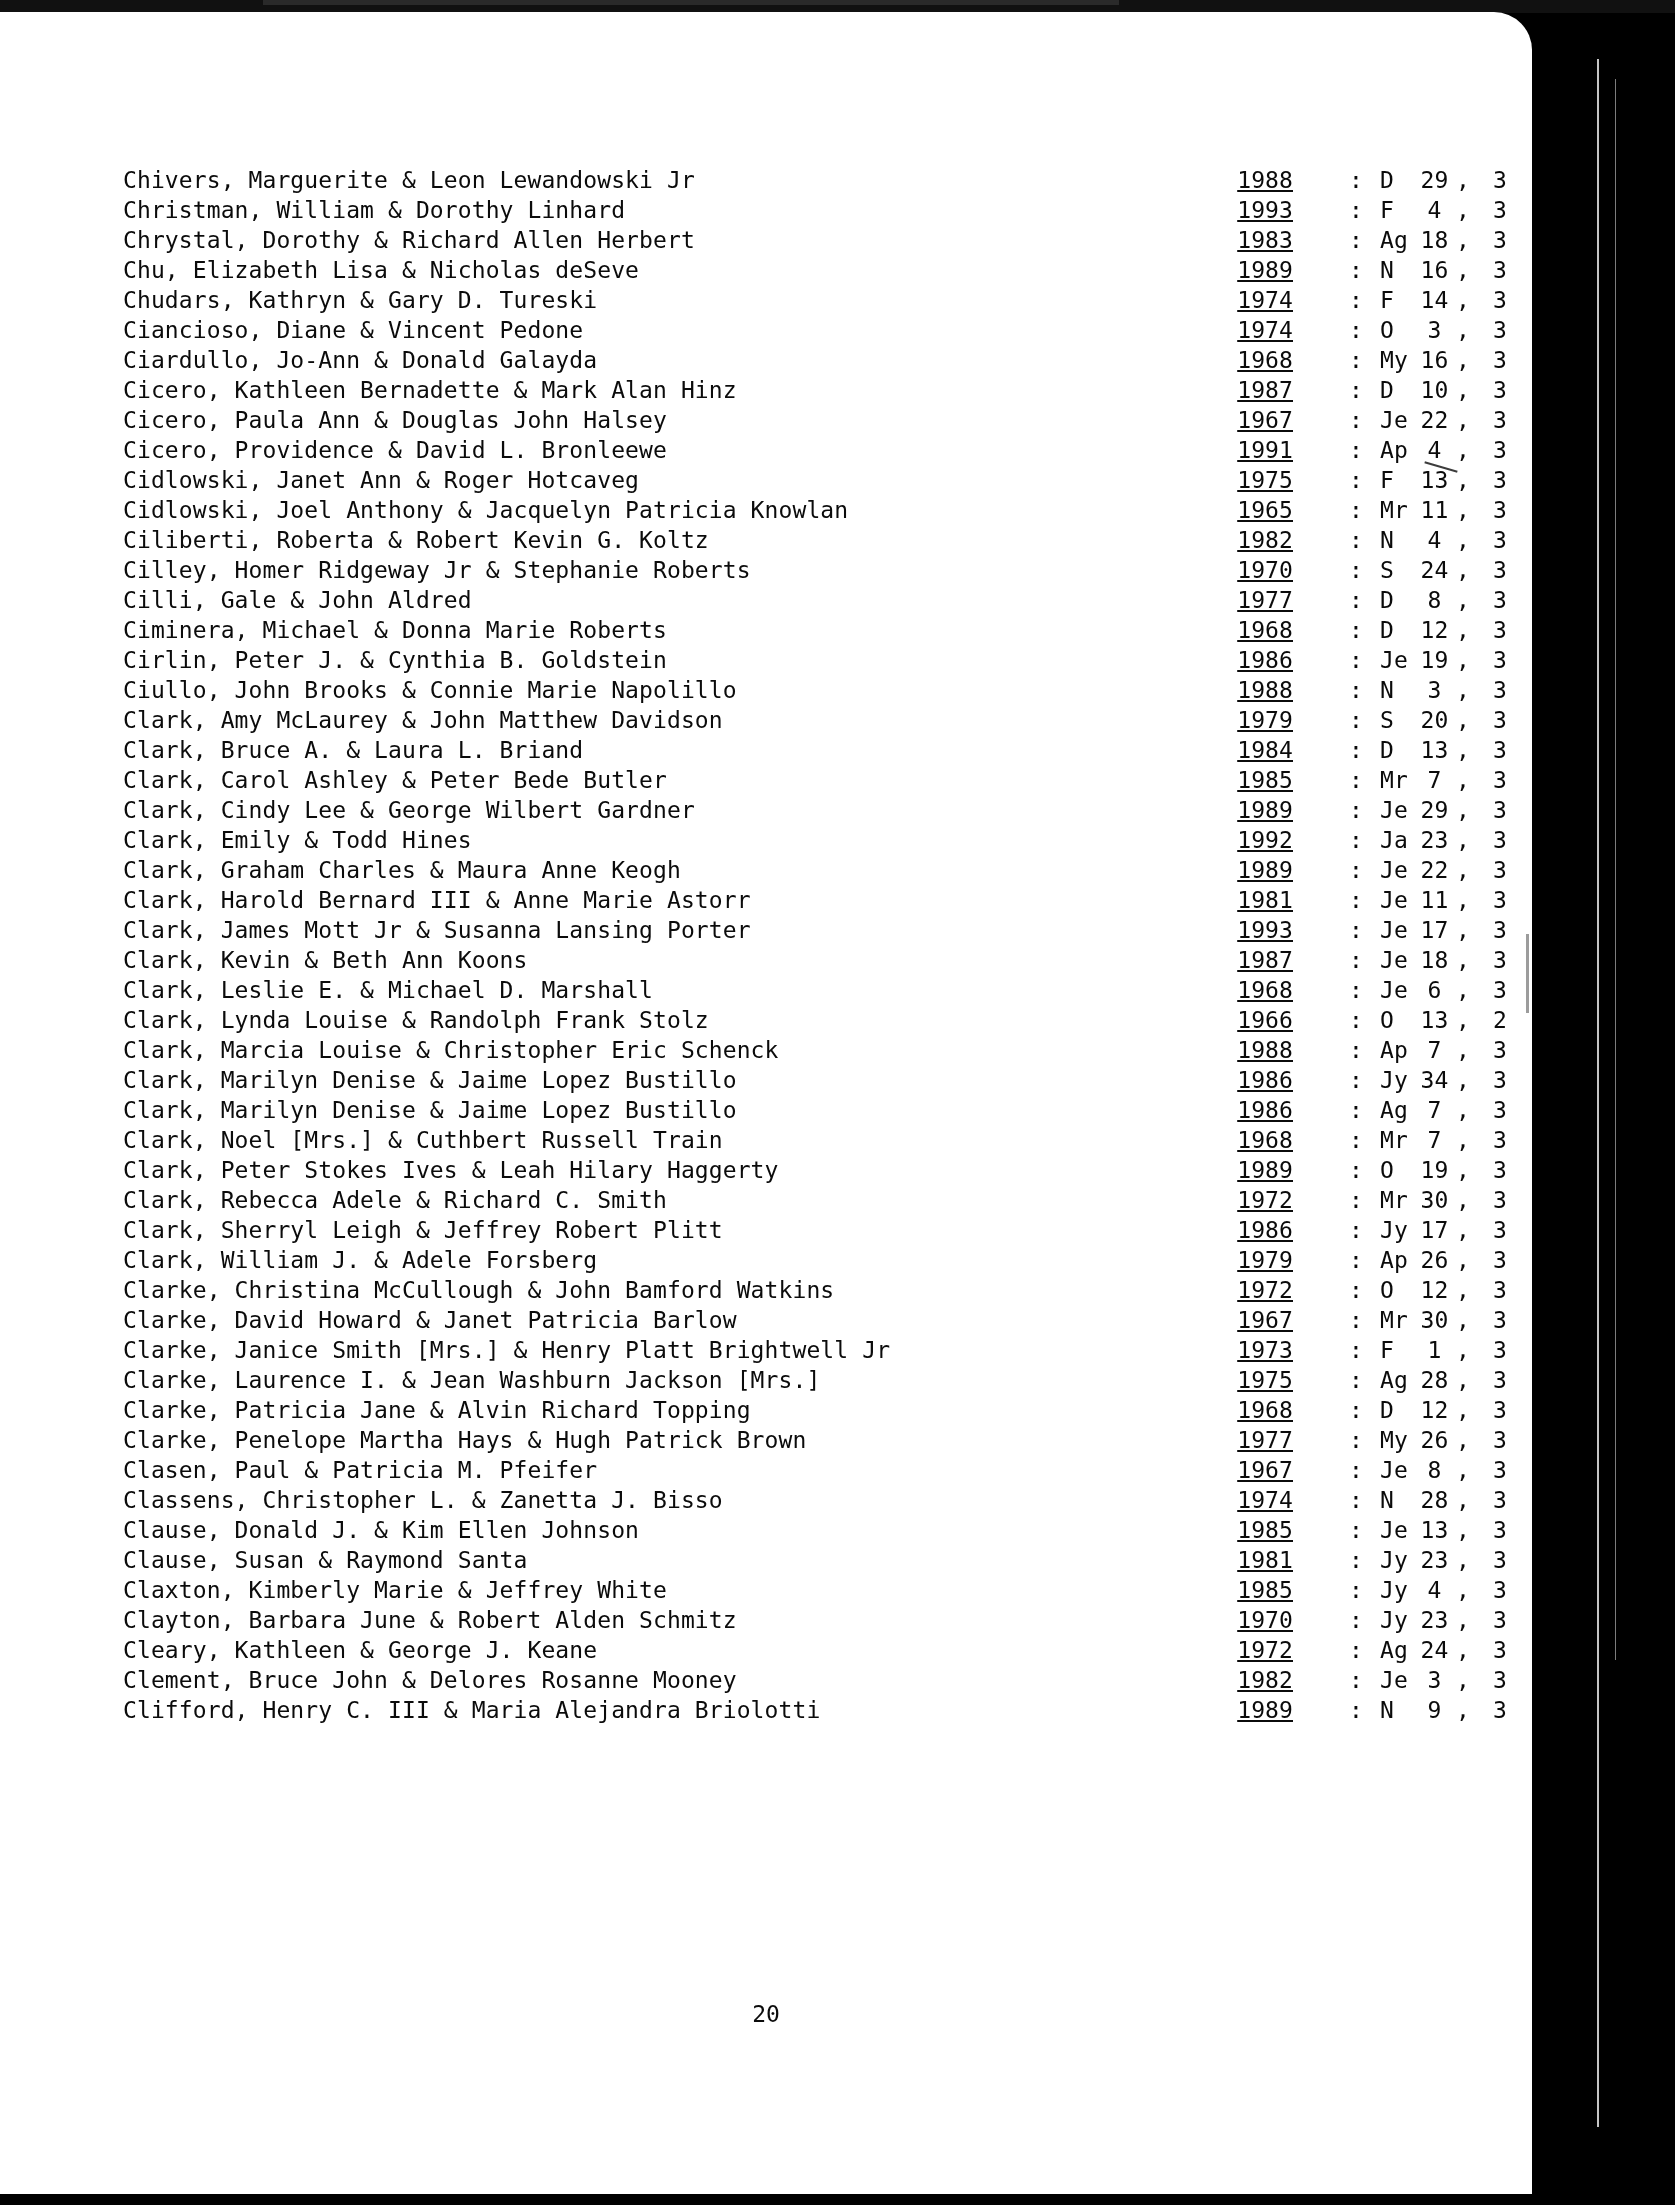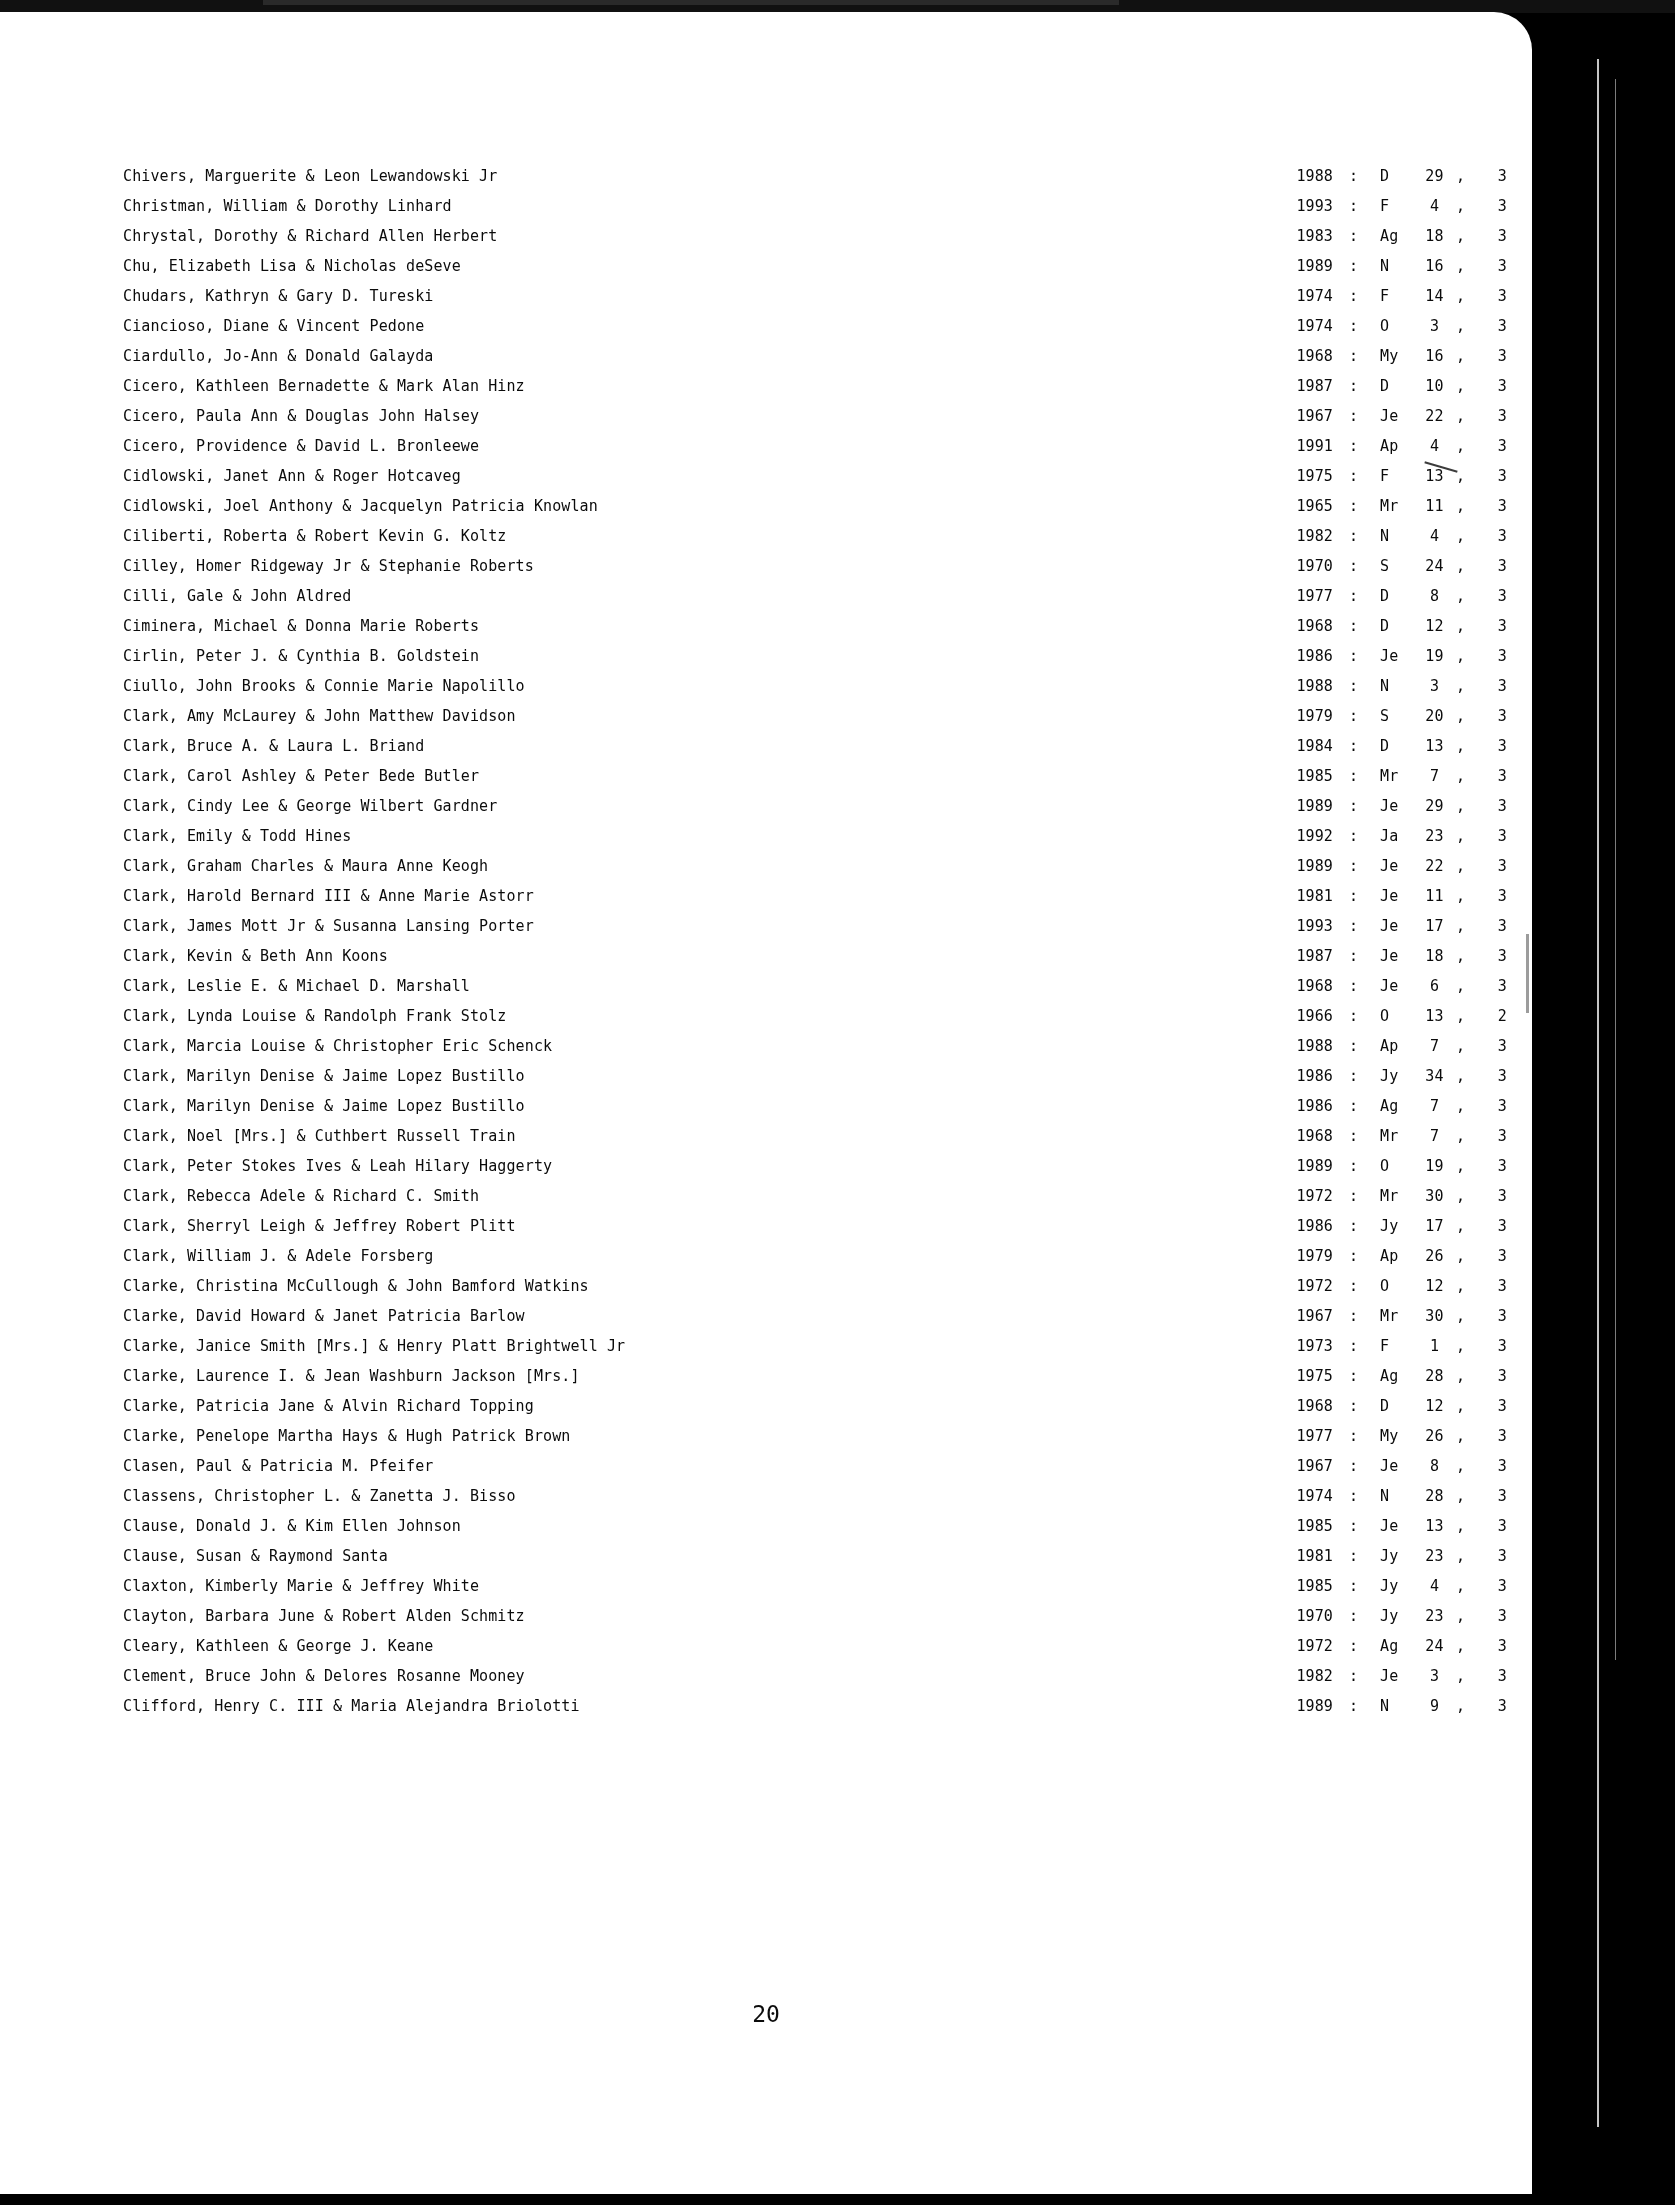--- a/index.html
+++ b/index.html
@@ -87,36 +87,36 @@
     position: absolute;
     left: 123px;
     top: 155px;
     width: 1357px;
   }
   .row {
     position: relative;
     height: 30px;
     white-space: pre;
     color: #0b0b0b;
-    font-size: 15px;
+    font-size: 23px;
     letter-spacing: 0.1px;
   }
   .names {
     position: absolute;
     left: 0;
     top: 0;
     white-space: pre;
   }
   .ref {
     position: absolute;
     top: 0;
     white-space: pre;
     text-align: right;
   }
-  .ref .year   { position: absolute; left: 1128px; width: 82px; text-align: right; }
+  .ref .year   { position: absolute; left: 1088px; width: 82px; text-align: right; text-decoration: underline; }
   .ref .colon  { position: absolute; left: 1226px; }
   .ref .mon    { position: absolute; left: 1257px; width: 34px; text-align: left; }
   .ref .day    { position: absolute; left: 1290px; width: 43px; text-align: center; }
   .ref .comma  { position: absolute; left: 1333px; }
   .ref .vol    { position: absolute; left: 1367px; width: 17px; text-align: right; }
 
   #folio {
     position: absolute;
     left: 0;
     top: 1989px;

